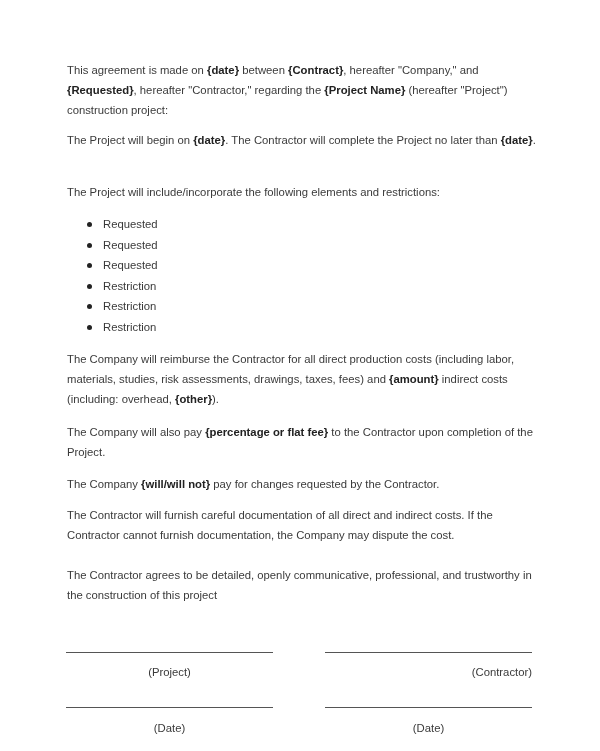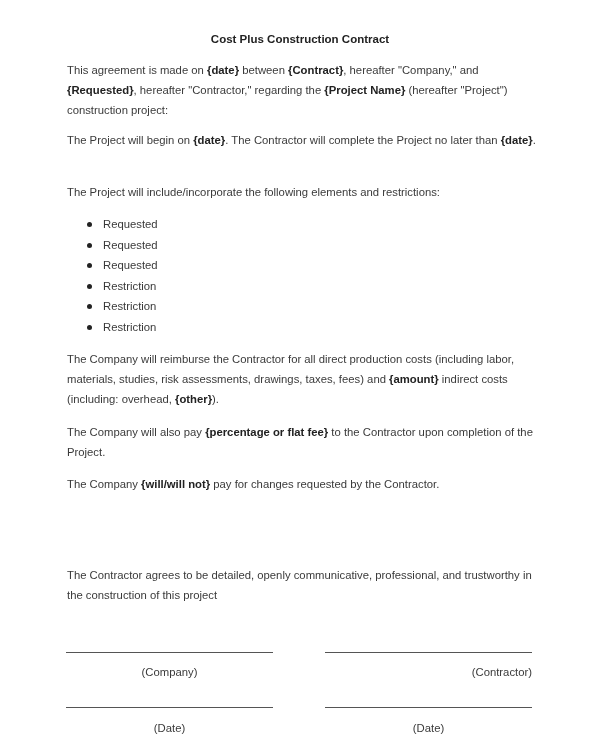--- a/index.html
+++ b/index.html
@@ -69,21 +69,20 @@
       width: 207px;
       text-align: center;
       font-size: 11.3px;
     }
   </style>
 </head>
 <body>
 
 <div class="page">
 
-  <div class="title">Cost Plus Construction Contract</div>
 
   <p class="para" style="top:60px;"><span>This agreement is made on </span><b>{date}</b><span> between </span><b>{Contract}</b><span>, hereafter "Company," and </span><b>{Requested}</b><span>, hereafter "Contractor," regarding the </span><b>{Project Name}</b><span> (hereafter "Project") construction project:</span></p>
 
   <p class="para" style="top:130px;"><span>The Project will begin on </span><b>{date}</b><span>. The Contractor will complete the Project no later than </span><b>{date}</b><span>.</span></p>
 
   <p class="para" style="top:182px;"><span>The Project will include/incorporate the following elements and restrictions:</span></p>
 
   <ul class="bullets">
     <li><span class="dot"></span><span>Requested</span></li>
     <li><span class="dot"></span><span>Requested</span></li>
@@ -92,26 +91,27 @@
     <li><span class="dot"></span><span>Restriction</span></li>
     <li><span class="dot"></span><span>Restriction</span></li>
   </ul>
 
   <p class="para" style="top:349px;"><span>The Company will reimburse the Contractor for all direct production costs (including labor, materials, studies, risk assessments, drawings, taxes, fees) and </span><b>{amount}</b><span> indirect costs (including: overhead, </span><b>{other}</b><span>).</span></p>
 
   <p class="para" style="top:422px;"><span>The Company will also pay </span><b>{percentage or flat fee}</b><span> to the Contractor upon completion of the Project.</span></p>
 
   <p class="para" style="top:474px;"><span>The Company </span><b>{will/will not}</b><span> pay for changes requested by the Contractor.</span></p>
 
+  <p class="para" style="top:505px;"><span>The Contractor will furnish careful documentation of all direct and indirect costs. If the Contractor cannot furnish documentation, the Company may dispute the cost.</span></p>
 
   <p class="para" style="top:557px;margin-top:8px;"><span>The Contractor agrees to be detailed, openly communicative, professional, and trustworthy in the construction of this project</span></p>
 
   <div class="sigline" style="left:66px; top:652px; width:207px;"></div>
   <div class="sigline" style="left:325px; top:652px; width:207px;"></div>
-  <div class="siglabel" style="left:66px; top:666px;">(Company)</div>
+  <div class="siglabel" style="left:66px; top:666px;">(Project)</div>
   <div class="siglabel" style="left:325px; top:666px;text-align:right;">(Contractor)</div>
 
   <div class="sigline" style="left:66px; top:707px; width:207px;"></div>
   <div class="sigline" style="left:325px; top:707px; width:207px;"></div>
   <div class="siglabel" style="left:66px; top:722px;">(Date)</div>
   <div class="siglabel" style="left:325px; top:722px;">(Date)</div>
 
 </div>
 
 </body></html>

